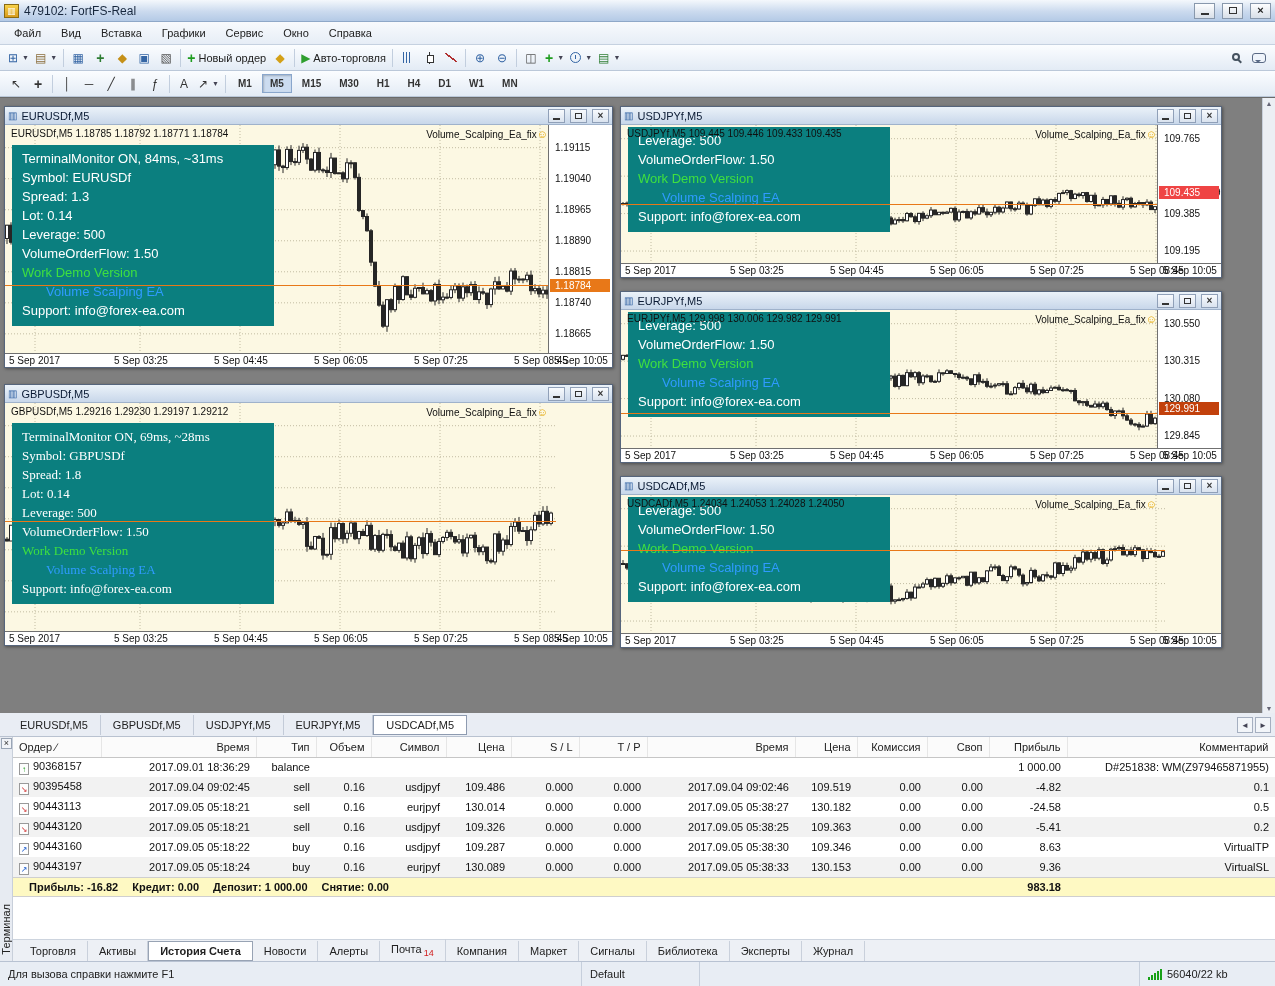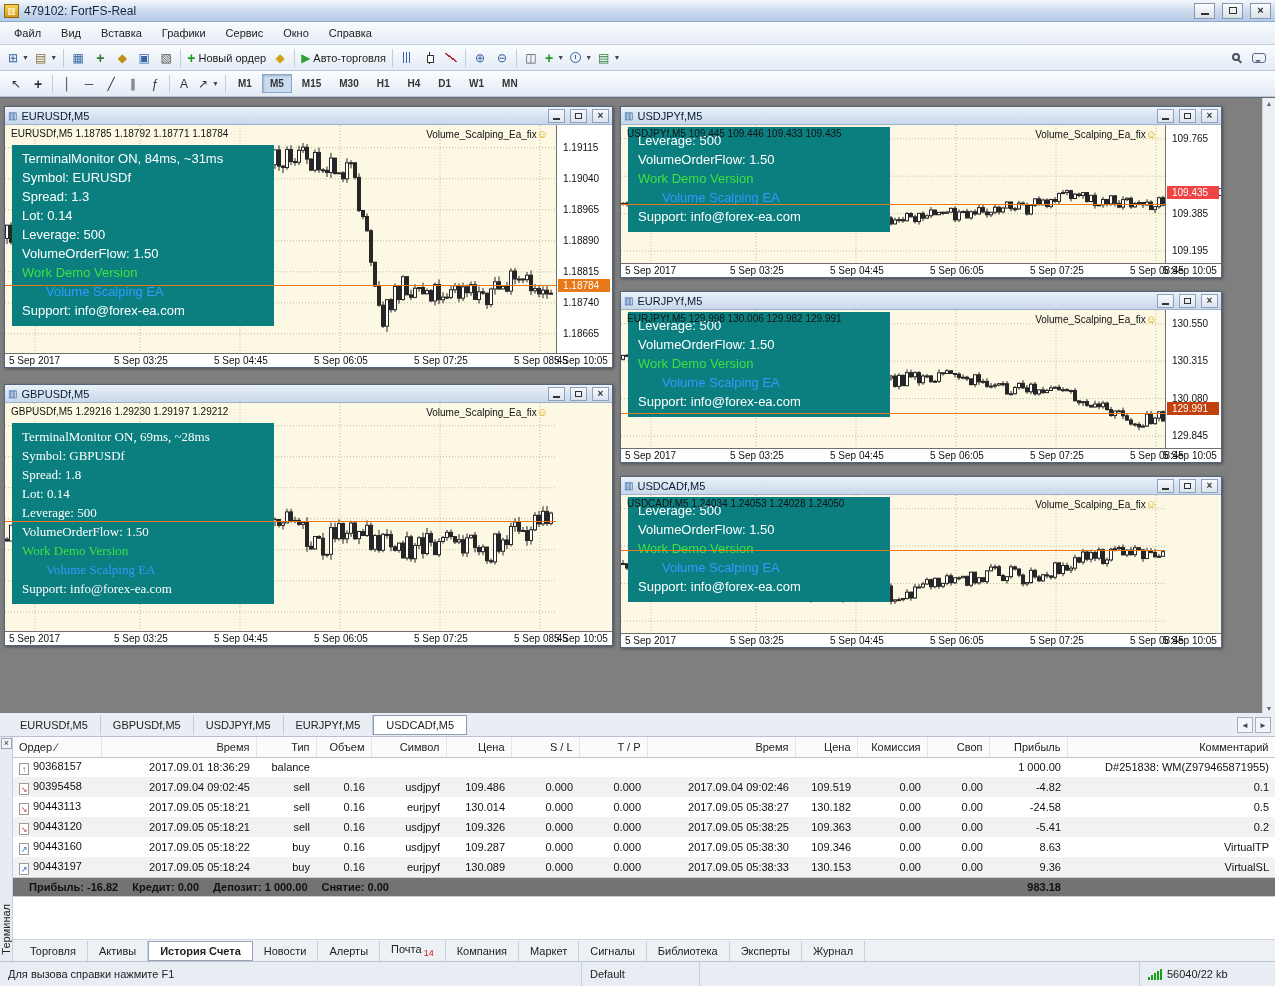--- a/index.html
+++ b/index.html
@@ -48,21 +48,21 @@
 .cw{position:absolute;border:1px solid #56657C;background:#FCF8E3;box-shadow:1px 1px 3px rgba(0,0,0,.4);display:flex;flex-direction:column}
 .cw-tb{flex:0 0 18px;display:flex;align-items:center;gap:4px;padding:0 3px;background:linear-gradient(#EBF2F9,#C8D7EA);border-bottom:1px solid #9FB2CB}
 .cw-ico{font-size:10px;color:#3465A4}
 .cw-title{flex:1;font-size:11px;color:#0A1A33}
 .cw-btn{width:17px;height:14px;border:1px solid #90A0B8;background:linear-gradient(#F8FAFD,#DAE3EF);display:flex;align-items:center;justify-content:center;color:#333;margin-left:1px}
 .cw-btn .g-bar{width:7px;margin-top:6px}
 .cw-btn .g-box{width:7px;height:6px}
 .cw-btn .g-x{font-size:10px}
 .cw-body{flex:1;position:relative;overflow:hidden;background:#FCF8E3}
 .plot-svg{position:absolute;left:0;top:0;z-index:1}
-.pscale{position:absolute;top:0;right:0;bottom:14px;width:56px;background:#FFF;border-left:1px solid #707070;font-size:10px;color:#111;z-index:9}
+.pscale{position:absolute;top:0;right:0;bottom:14px;width:64px;background:#FFF;border-left:1px solid #707070;font-size:10px;color:#111;z-index:9}
 .pl{position:absolute;left:6px;white-space:nowrap}
 .pbox{position:absolute;left:1px;right:2px;height:13px;color:#FFF;font-size:10px;line-height:13px;padding-left:5px;z-index:3}
 .taxis{position:absolute;left:0;right:0;bottom:0;height:14px;background:#FFF;border-top:1px solid #707070;font-size:10px;color:#111;z-index:9}
 .tl{position:absolute;top:1px;white-space:nowrap}
 .ohlc{position:absolute;left:6px;top:3px;font-size:10px;color:#101010;z-index:8;white-space:nowrap}
 .ea-name{position:absolute;top:3px;right:64px;font-size:10px;color:#101010;z-index:4;white-space:nowrap}
 .smiley{color:#E3A400;font-size:11px}
 .overlay{position:absolute;left:7px;width:262px;background:#0B7F7F;z-index:5;padding:4px 0 6px 10px;overflow:hidden}
 .ov-line{font-size:13px;line-height:19px;white-space:nowrap}
 .ov-line.ind{padding-left:24px}
@@ -81,21 +81,21 @@
 .term-close{width:11px;height:11px;margin:1px;border:1px solid #9AA5B5;background:#F2F4F8;font-size:9px;line-height:9px;text-align:center;color:#333}
 .term-label{position:absolute;bottom:6px;left:0;width:13px;writing-mode:vertical-rl;transform:rotate(180deg);font-size:11px;color:#222;text-align:left}
 .term-main{position:absolute;left:13px;top:0;width:1262px;height:224px}
 table.hist{border-collapse:collapse;table-layout:fixed;width:1262px;font-size:11px}
 .hist th{height:20px;font-weight:normal;border-bottom:1px solid #C6C6C6;border-right:1px solid #E6E6E6;padding:0 6px;background:#FBFBFB;color:#222;text-align:right;white-space:nowrap}
 .hist th.c0{text-align:left}
 .hist td{height:20px;padding:0 6px;white-space:nowrap;overflow:hidden;text-align:right}
 .hist td.c0{text-align:left}
 .hist tr.odd{background:#F2F2F2}
 .ric{display:inline-block;width:10px;height:12px;border:1px solid #999;background:#FDFDFD;margin-right:4px;vertical-align:-2px;text-align:center;font-size:8px;line-height:11px}
-.sumrow{position:relative;height:20px;background:#737373;border-top:1px solid #CFCFCF;border-bottom:1px solid #CFCFCF;font-weight:bold;display:flex;align-items:center;padding-left:16px;gap:14px}
+.sumrow{position:relative;height:20px;background:#fef9c3;border-top:1px solid #CFCFCF;border-bottom:1px solid #CFCFCF;font-weight:bold;display:flex;align-items:center;padding-left:16px;gap:14px}
 .sum-balance{position:absolute;right:214px;font-weight:bold}
 .term-tabs{position:absolute;left:0;bottom:0;width:1262px;height:22px;display:flex;align-items:center;padding-left:6px;background:#EDF0F5;border-top:1px solid #CDD4DE}
 .ttab{padding:4px 11px;color:#222;border-right:1px solid #C9D0DB}
 .ttab.active{background:#FFF;border:1px solid #98A3B4;font-weight:bold;padding:3px 11px}
 .badge{color:#D02020;font-size:9px;vertical-align:sub;margin-left:2px}
 
 
 .statusbar{position:absolute;left:0;top:961px;width:1275px;height:25px;background:#E8EDF4;border-top:1px solid #B8C2D2;display:flex;align-items:stretch;font-size:11px;color:#222}
 .sb-sec{display:flex;align-items:center;padding:0 8px;border-right:1px solid #C6CFDC}
 .sb-help{flex:0 0 582px}

